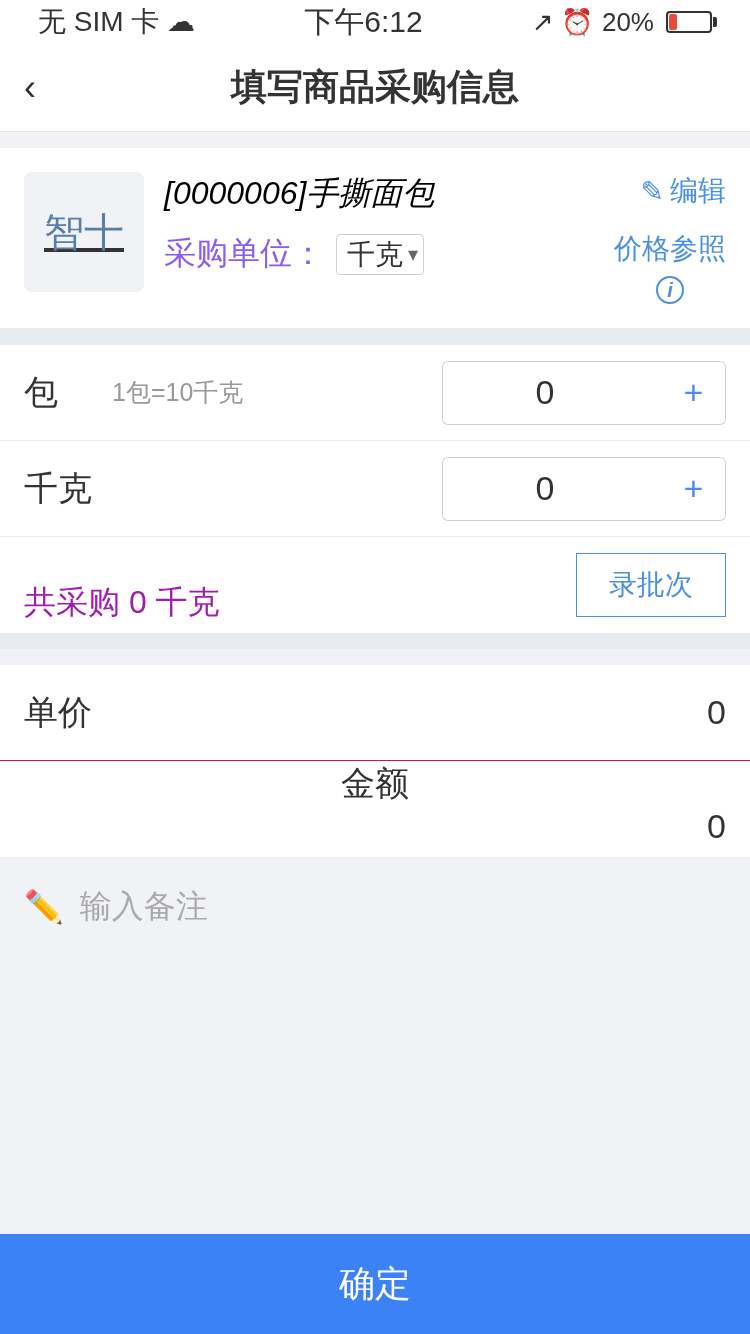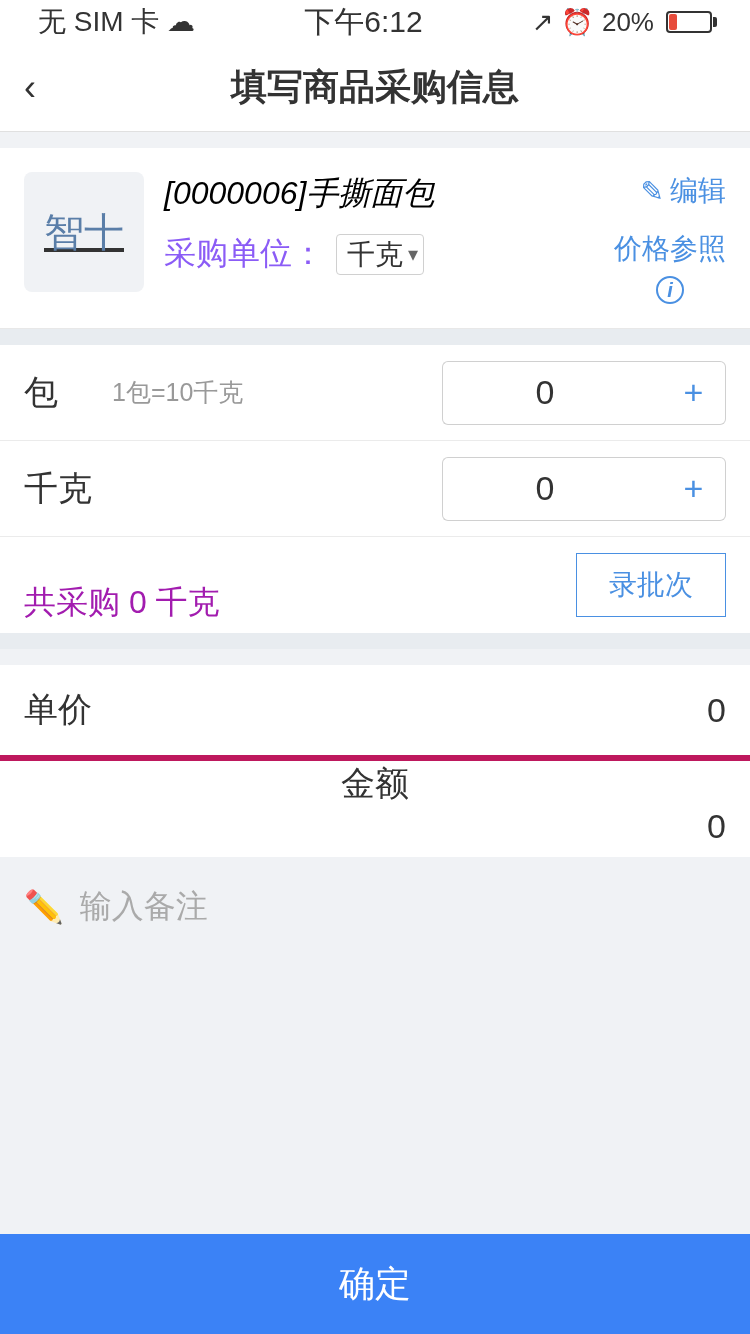--- a/index.html
+++ b/index.html
@@ -261,21 +261,21 @@
     
     .price-section {
       background: #fff;
       margin-top: 16px;
     }
     .price-row {
       display: flex;
       align-items: center;
       padding: 0 24px;
       height: 96px;
-      border-bottom: 6px solid #be185d;
+      border-bottom: 1px solid #be185d;
     }
     .price-row:last-child {
       border-bottom: none;
       flex-direction: column;
     }
     .price-row-label {
       font-size: 34px;
       color: #333;
     }
     .price-row-value {

